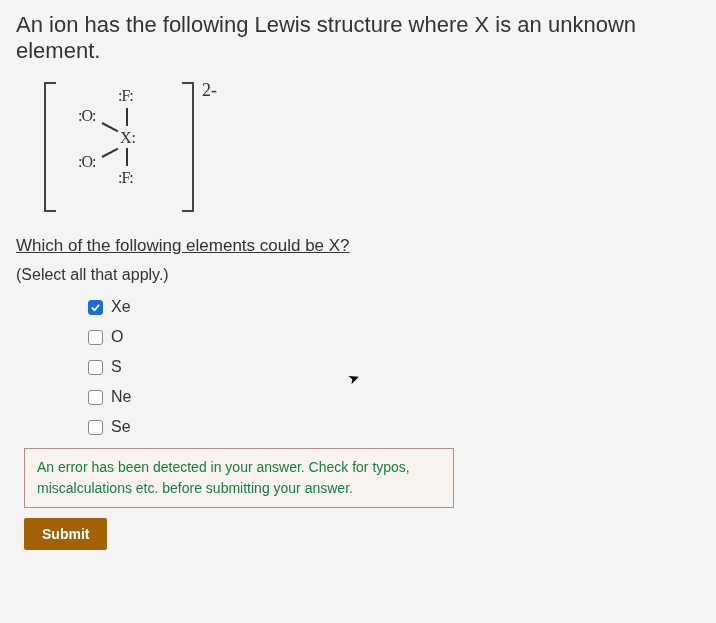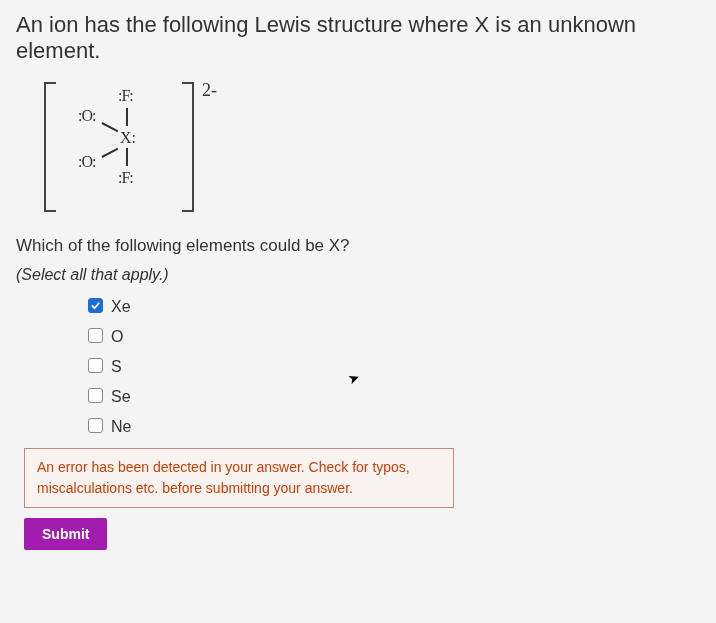--- a/index.html
+++ b/index.html
@@ -70,32 +70,33 @@
       font-size: 18px;
       color: #333;
       margin-left: 8px;
       margin-top: -2px;
       font-family: "Times New Roman", serif;
     }
     .subquestion {
       font-size: 17px;
       color: #333;
       margin-bottom: 10px;
+      text-decoration: underline;
     }
     .instruction {
       font-size: 16px;
-      font-style: italic;
       color: #333;
       margin-bottom: 14px;
     }
     .options {
       margin-left: 30px;
     }
     .option-row {
       display: flex;
+      align-items: center;
       margin-bottom: 12px;
       padding-left: 42px;
     }
     .checkbox {
       width: 15px;
       height: 15px;
       border: 1px solid #888;
       border-radius: 3px;
       margin-right: 8px;
       display: flex;
@@ -115,25 +116,25 @@
       font-size: 16px;
       color: #333;
     }
     .error-box {
       border: 1px solid #b88;
       background: #f9f3f0;
       padding: 8px 12px;
       margin: 6px 0 10px 8px;
       width: 430px;
       font-size: 14px;
-      color: #c2410c;
+      color: #15803d;
       line-height: 1.5;
     }
     .submit-btn {
-      background: #a21caf;
+      background: #a16207;
       color: #fff;
       border: none;
       padding: 8px 18px;
       font-size: 14px;
       font-weight: bold;
       border-radius: 2px;
       margin-left: 8px;
       cursor: pointer;
     }
     .cursor {
@@ -186,26 +187,26 @@
   <div class="option-row">
     <div class="checkbox"></div>
     <span class="option-label">O</span>
   </div>
   <div class="option-row">
     <div class="checkbox"></div>
     <span class="option-label">S</span>
   </div>
   <div class="option-row">
     <div class="checkbox"></div>
+    <span class="option-label">Ne</span>
+  </div>
+  <div class="option-row">
+    <div class="checkbox"></div>
     <span class="option-label">Se</span>
   </div>
-  <div class="option-row">
-    <div class="checkbox"></div>
-    <span class="option-label">Ne</span>
-  </div>
 </div>
 
 <div class="error-box">An error has been detected in your answer. Check for typos, miscalculations etc. before submitting your answer.</div>
 
 <button class="submit-btn">Submit</button>
 
 <div class="cursor">➤</div>
 
 
 

